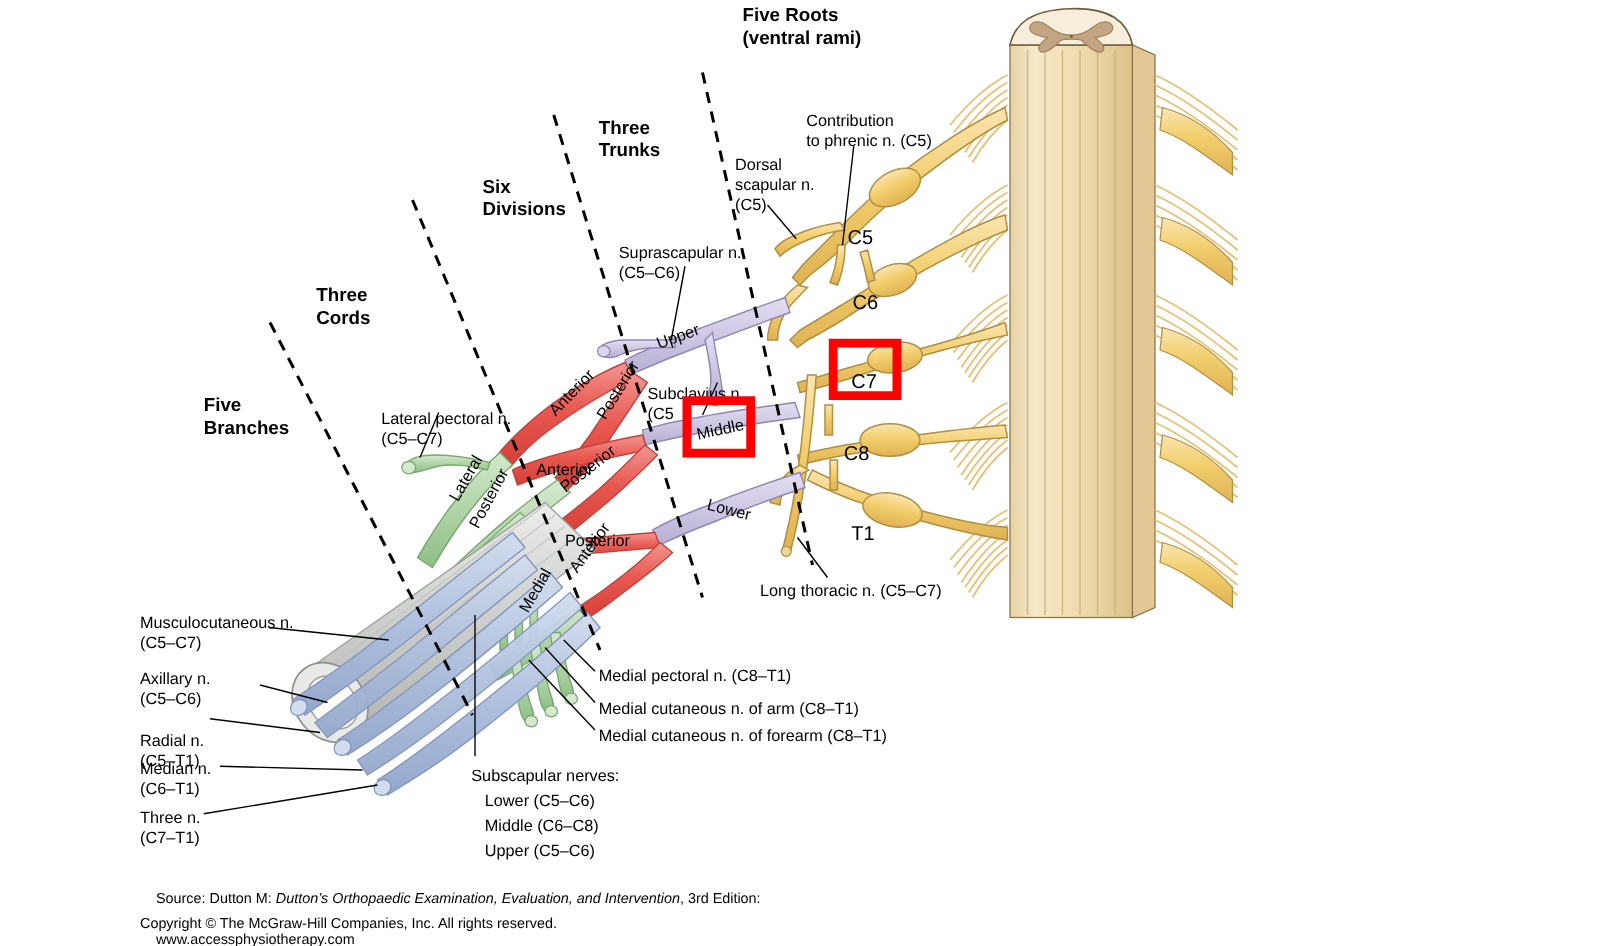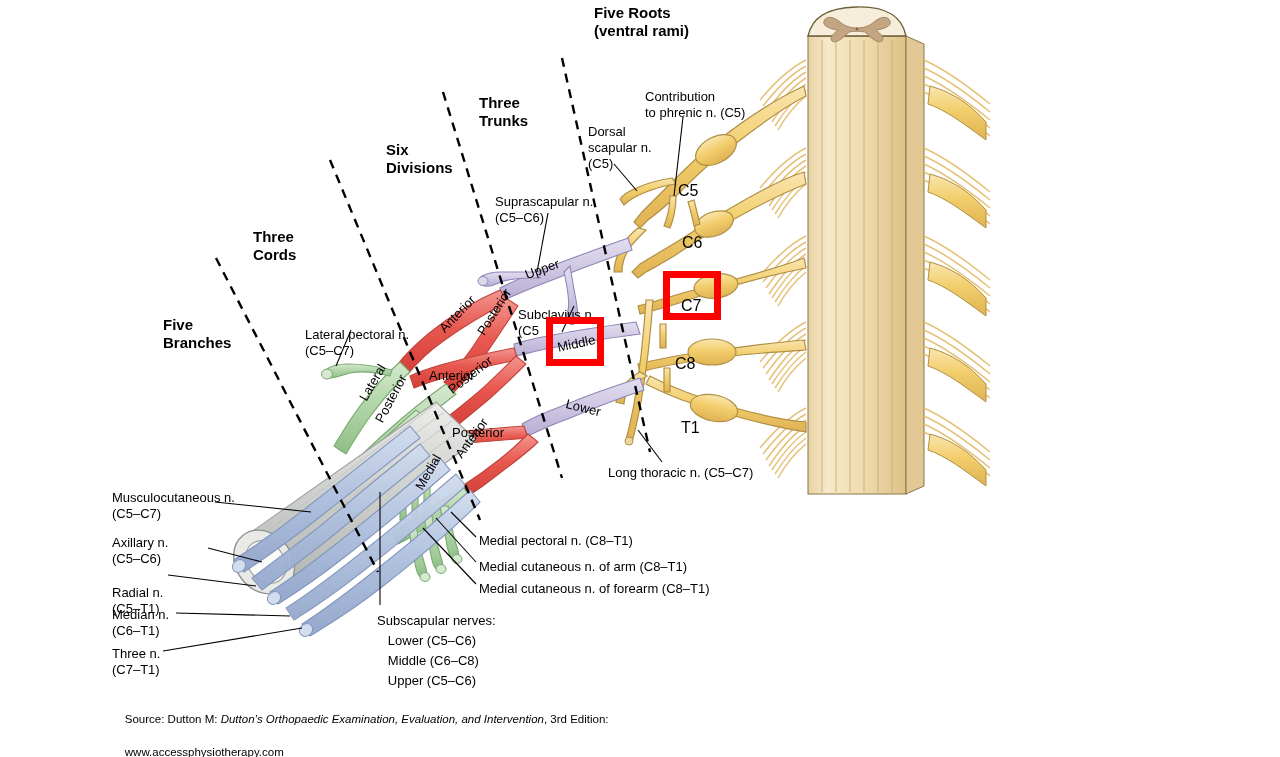--- a/index.html
+++ b/index.html
@@ -437,14 +437,15 @@
    Middle (C6–C8)
    Upper (C5–C6)</div>
 
   <div class="hl" style="left:663px;top:271px;width:58px;height:49px;"></div>
   <div class="hl" style="left:546px;top:317px;width:58px;height:49px;"></div>
 
   <div class="lbl credit" style="left:112px;top:694px;width:700px;">
     <span>Source: Dutton M: </span><i>Dutton’s Orthopaedic Examination, Evaluation, and Intervention</i><span>, 3rd Edition:</span><br>
     <span>www.accessphysiotherapy.com</span>
   </div>
+  <div class="lbl credit" style="left:112px;top:731px;">Copyright © The McGraw-Hill Companies, Inc. All rights reserved.</div>
 
 </div>
 
 </body></html>

